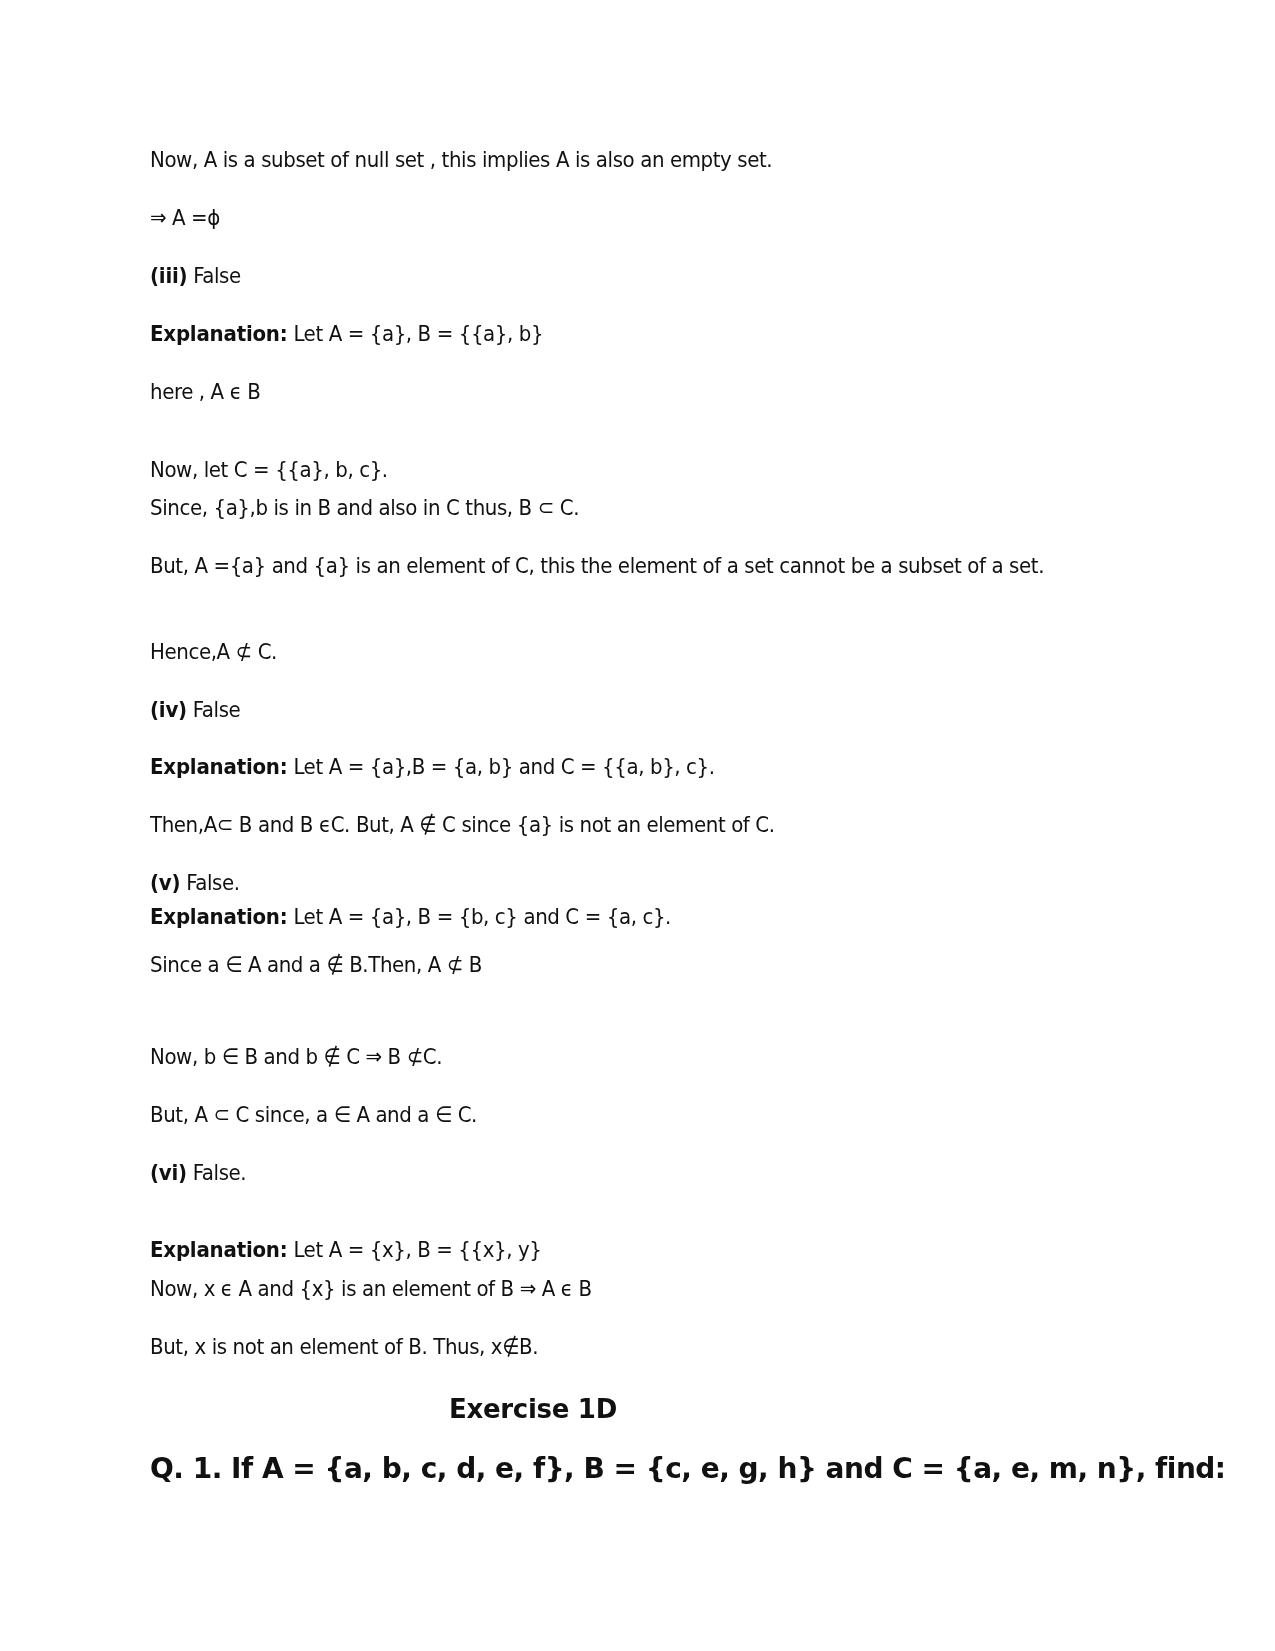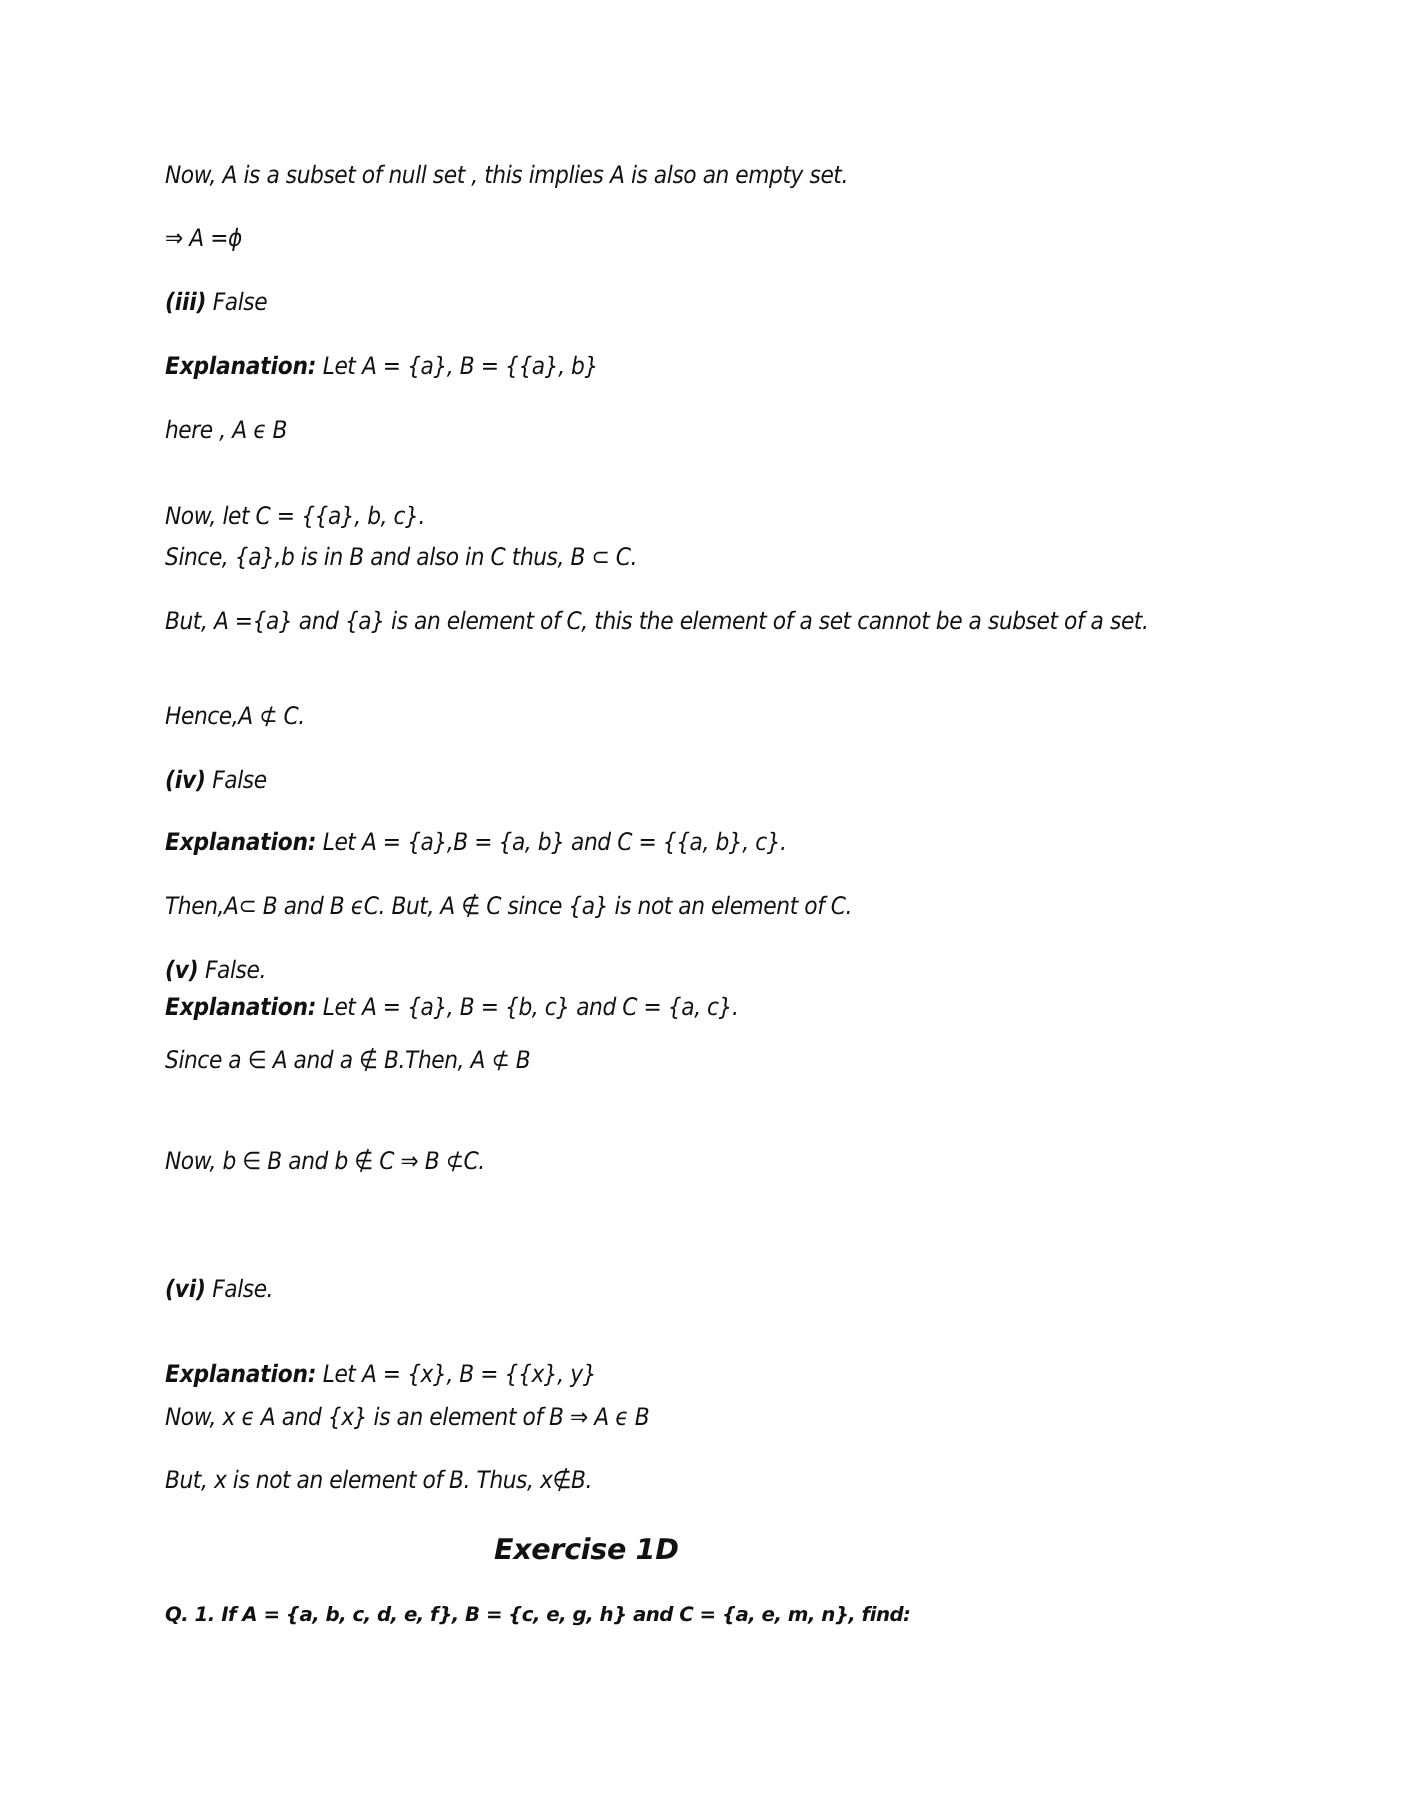--- a/index.html
+++ b/index.html
@@ -15,21 +15,20 @@
       font-family: "DejaVu Sans", sans-serif;
       color: #111111;
     }
     .page {
       position: absolute;
       left: 0;
       top: 0;
       width: 1275px;
       height: 1651px;
       background: #ffffff;
-      font-style: italic;
     }
     .line {
       position: absolute;
       left: 150px;
       font-size: 22px;
       line-height: 28px;
       letter-spacing: -0.4px;
       white-space: nowrap;
       font-stretch: condensed;
       transform-origin: left top;
@@ -48,21 +47,21 @@
       width: 1066px;
       text-align: center;
       font-size: 26px;
       font-weight: bold;
       line-height: 32px;
       letter-spacing: -0.3px;
     }
     .question {
       position: absolute;
       left: 150px;
-      font-size: 18px;
+      font-size: 28px;
       line-height: 28px;
       font-weight: bold;
       letter-spacing: -0.5px;
       white-space: nowrap;
     }
   </style>
 </head>
 <body>
 
 <div class="page">
@@ -124,20 +123,23 @@
   </div>
 
   <div class="line" style="top:951px">
     <span>Since a ∈ A and a ∉ B.Then, A ⊄ B</span>
   </div>
 
   <div class="line" style="top:1043px">
     <span>Now, b ∈ B and b ∉ C ⇒ B ⊄C.</span>
   </div>
 
+  <div class="line" style="top:1101px">
+    <span>But, A ⊂ C since, a ∈ A and a ∈ C.</span>
+  </div>
 
   <div class="line" style="top:1159px">
     <span class="lbl">(vi)</span><span> False.</span>
   </div>
 
   <div class="line" style="top:1236px">
     <span class="lbl">Explanation:</span><span> Let A = {x}, B = {{x}, y}</span>
   </div>
 
   <div class="line" style="top:1333px">

